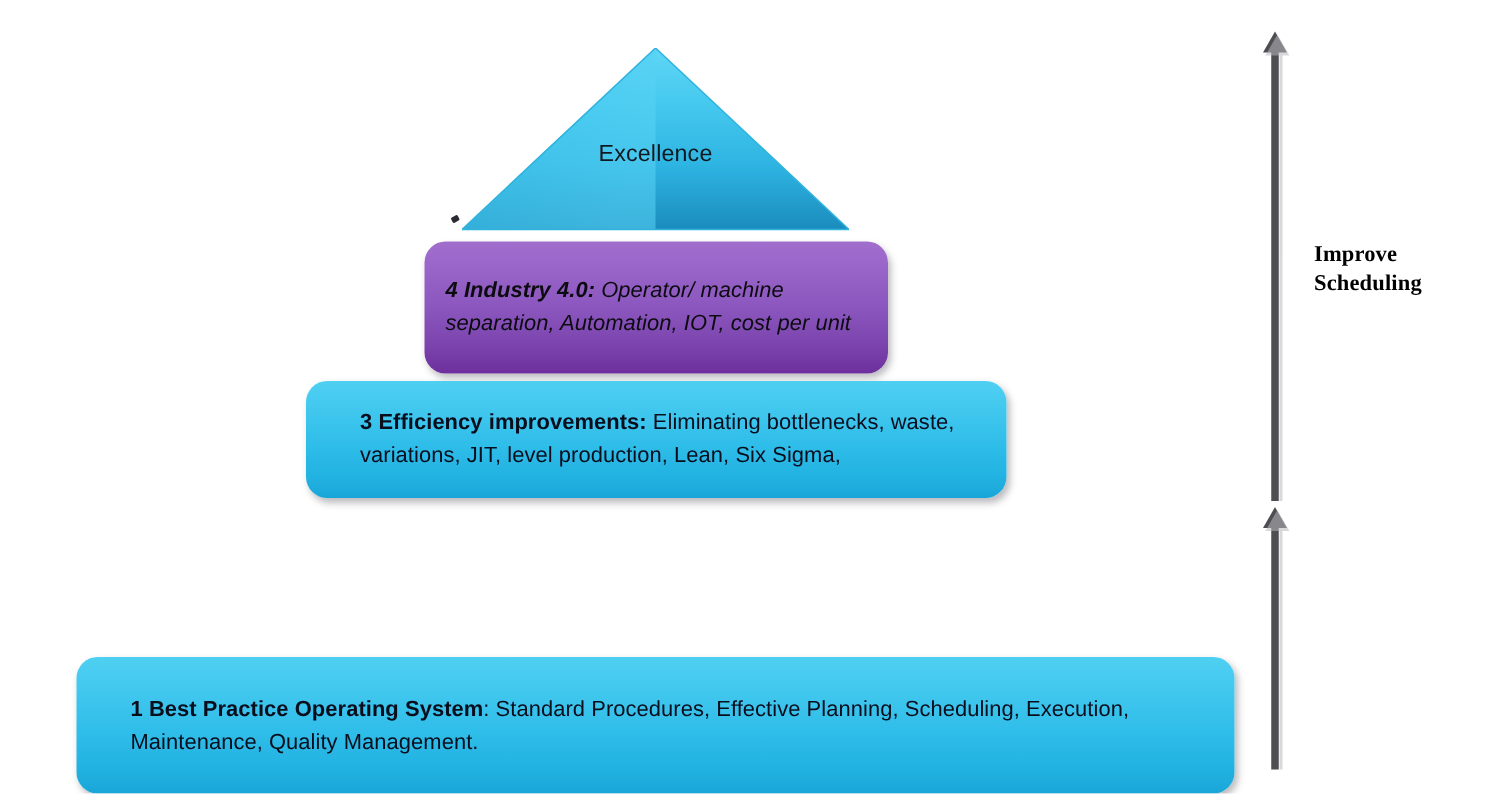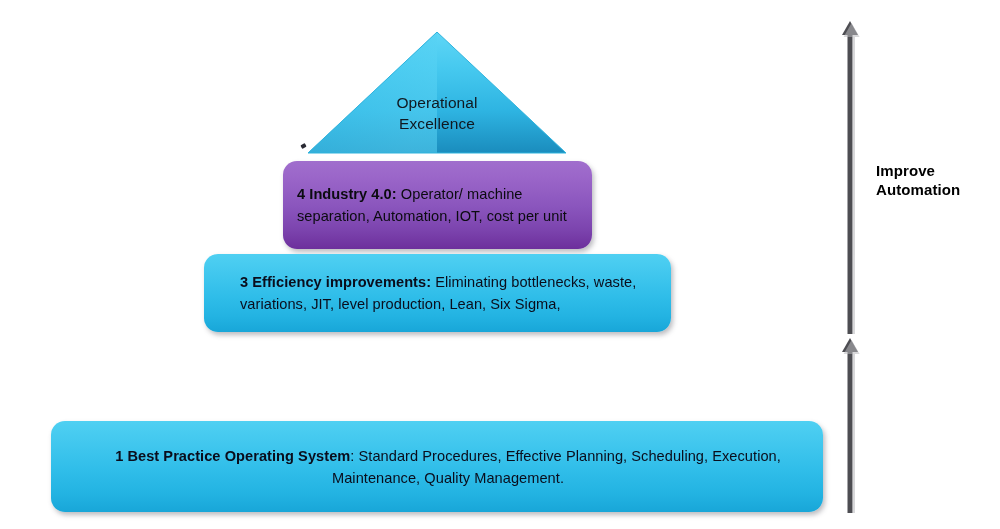--- a/index.html
+++ b/index.html
@@ -62,24 +62,24 @@
   }
   .layer-cyan {
     background: linear-gradient(to bottom,
       #4fd0f2 0%, #44c9ef 20%, #2fbde9 55%, #23b3e2 80%, #18a6d8 100%);
     box-shadow: 2px 3px 5px rgba(80,80,90,0.38);
     color: #0a0d1c;
     padding-left: 36px;
   }
 
   
-  #layer-4 { left: 283px; top: 161px; width: 309px; height: 88px; }
+  #layer-4 { left: 283px; top: 161px; width: 309px; height: 88px; font-style: italic; }
   #layer-3 { left: 204px; top: 254px; width: 467px; height: 78px; }
   #layer-2 { left: 122px; top: 337px; width: 627px; height: 78px; }
-  #layer-1 { left: 51px;  top: 421px; width: 772px; height: 91px; text-align: center; }
+  #layer-1 { left: 51px;  top: 438px; width: 772px; height: 91px; }
 
   #layer-3 .txt, #layer-1 .txt { color: #0a0d1c; }
 
   
   .stray-tick {
     position: absolute;
     left: 301px;
     top: 144px;
     width: 5px;
     height: 4px;
@@ -98,20 +98,21 @@
   #arrow-bottom { top: 337px; height: 176px; }
   .arrow svg { display: block; overflow: visible; }
 
   .side-label {
     position: absolute;
     font-size: 15px;
     line-height: 19px;
     font-weight: bold;
     color: #000000;
     letter-spacing: 0.1px;
+    font-family: Liberation Serif, serif;
   }
   #label-improve { left: 876px; top: 161px; }
   #label-achieve { left: 876px; top: 428px; }
   .side-label span { display: block; }
 </style>
 </head>
 <body>
 
 <div id="stage">
 
@@ -128,21 +129,20 @@
           <stop offset="0%" stop-color="#3fc6ee"></stop>
           <stop offset="100%" stop-color="#59d3f4"></stop>
         </linearGradient>
       </defs>
       <polygon points="129,0 258,121 0,121" fill="url(#apexGrad)"></polygon>
       <polygon points="129,0 129,121 0,121" fill="url(#apexGradL)" opacity="0.55"></polygon>
       <polygon points="129,0 258,121 0,121" fill="none" stroke="#2fb3dd" stroke-width="1"></polygon>
     </svg>
   </div>
   <div class="apex-label">
-    <span>Operational</span>
     <span>Excellence</span>
   </div>
   <div class="stray-tick"></div>
 
   <div class="layer layer-purple" id="layer-4">
     <div class="txt"><b>4 Industry 4.0:</b><span> Operator/ machine separation, Automation, IOT, cost per unit</span></div>
   </div>
 
   <div class="layer layer-cyan" id="layer-3">
     <div class="txt"><b>3 Efficiency improvements:</b><span> Eliminating bottlenecks, waste, variations, JIT, level production, Lean, Six Sigma,</span></div>
@@ -160,21 +160,21 @@
         <rect x="6.5" y="12" width="5" height="302"></rect>
       </g>
       <g fill="#b9b9bd" opacity="0.55">
         <polygon points="10.6,3 18.6,17 2.6,17"></polygon>
         <rect x="12" y="14" width="2" height="300"></rect>
       </g>
     </svg>
   </div>
   <div class="side-label" id="label-improve">
     <span>Improve</span>
-    <span>Automation</span>
+    <span>Scheduling</span>
   </div>
 
   <div class="arrow" id="arrow-bottom">
     <svg width="18" height="176" viewBox="0 0 18 176">
       <g fill="#4d4d52">
         <polygon points="9,1 17,15 1,15"></polygon>
         <rect x="6.5" y="12" width="5" height="164"></rect>
       </g>
       <g fill="#b9b9bd" opacity="0.55">
         <polygon points="10.6,3 18.6,17 2.6,17"></polygon>

